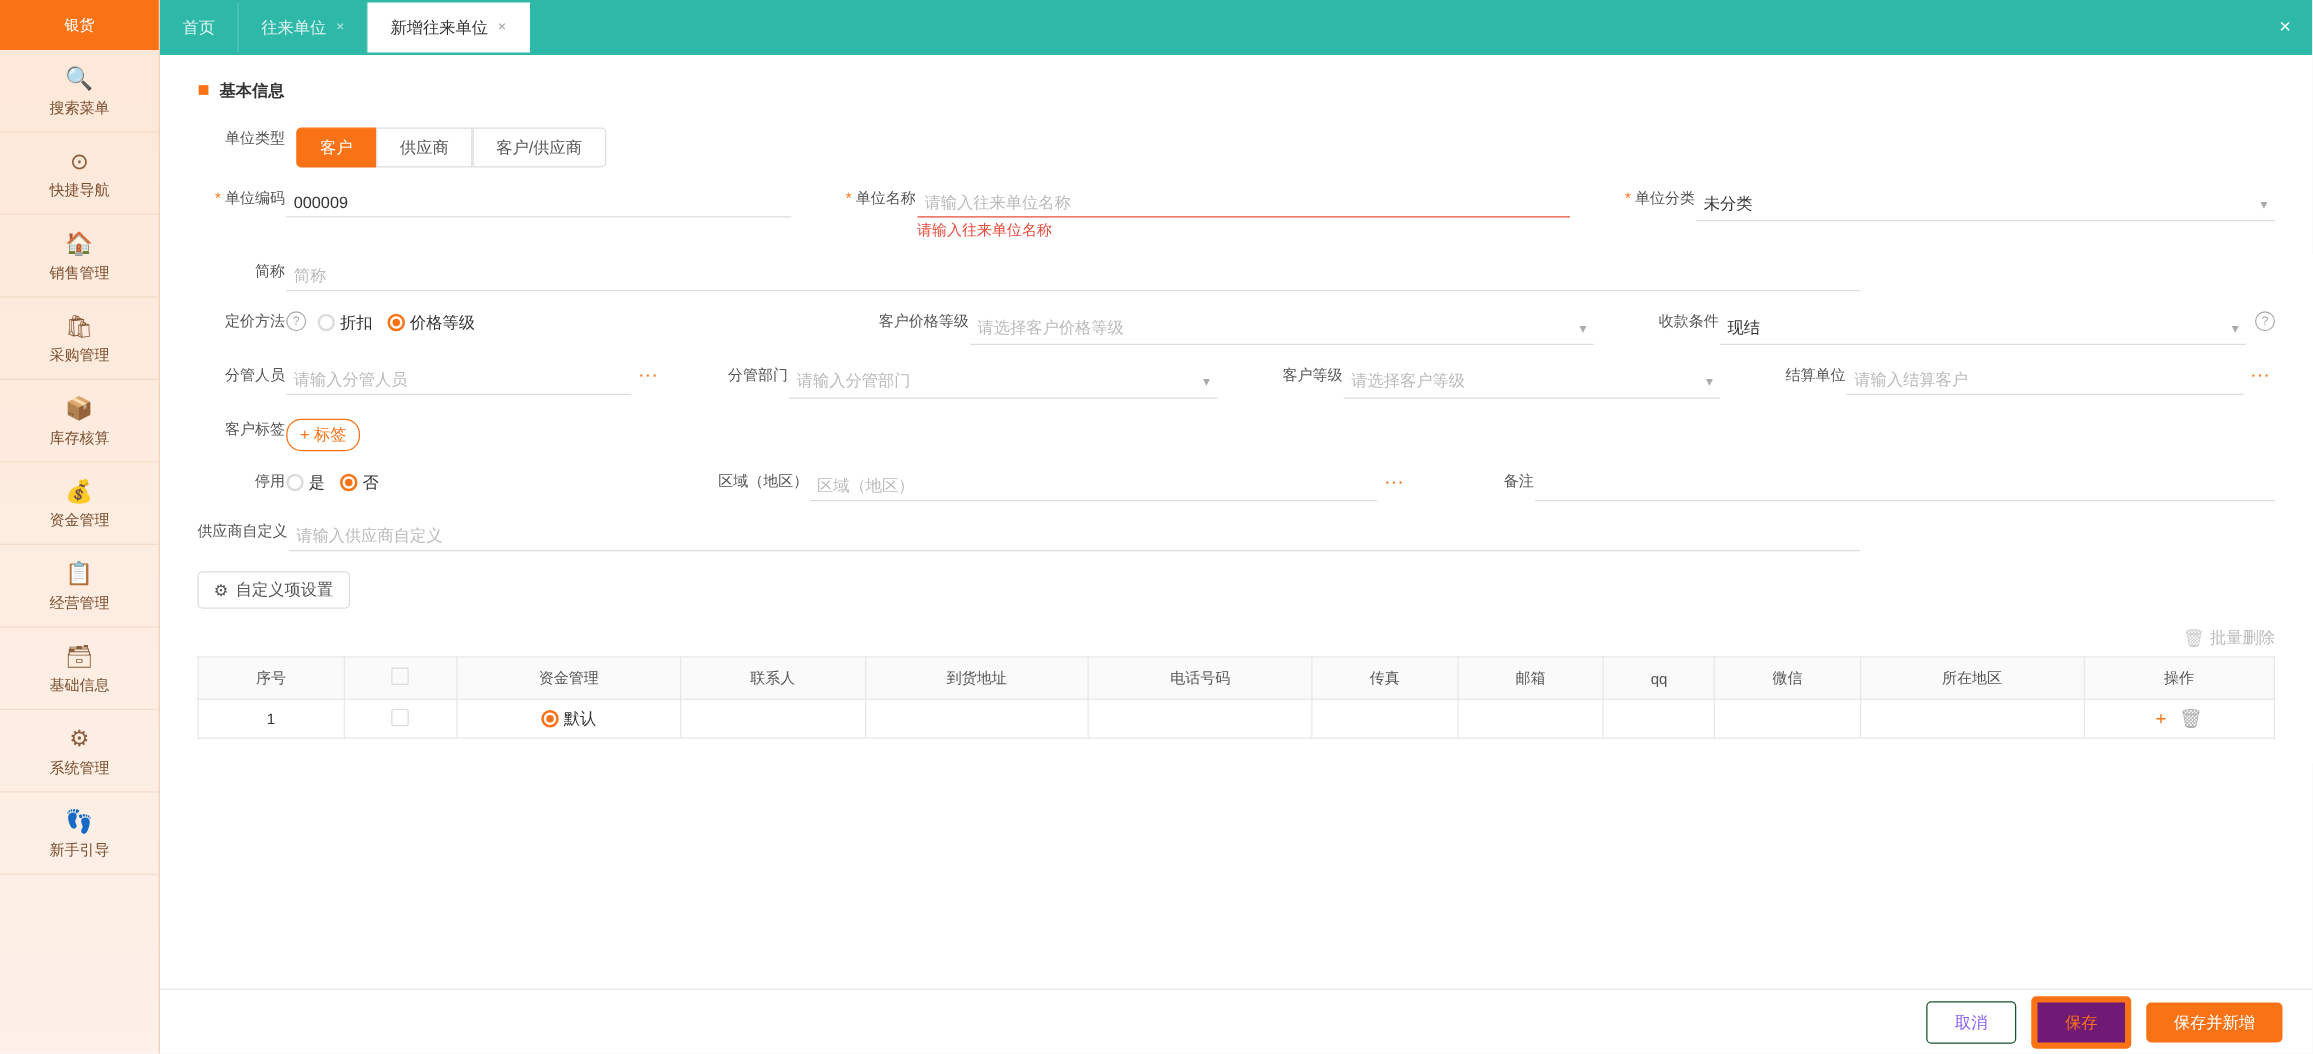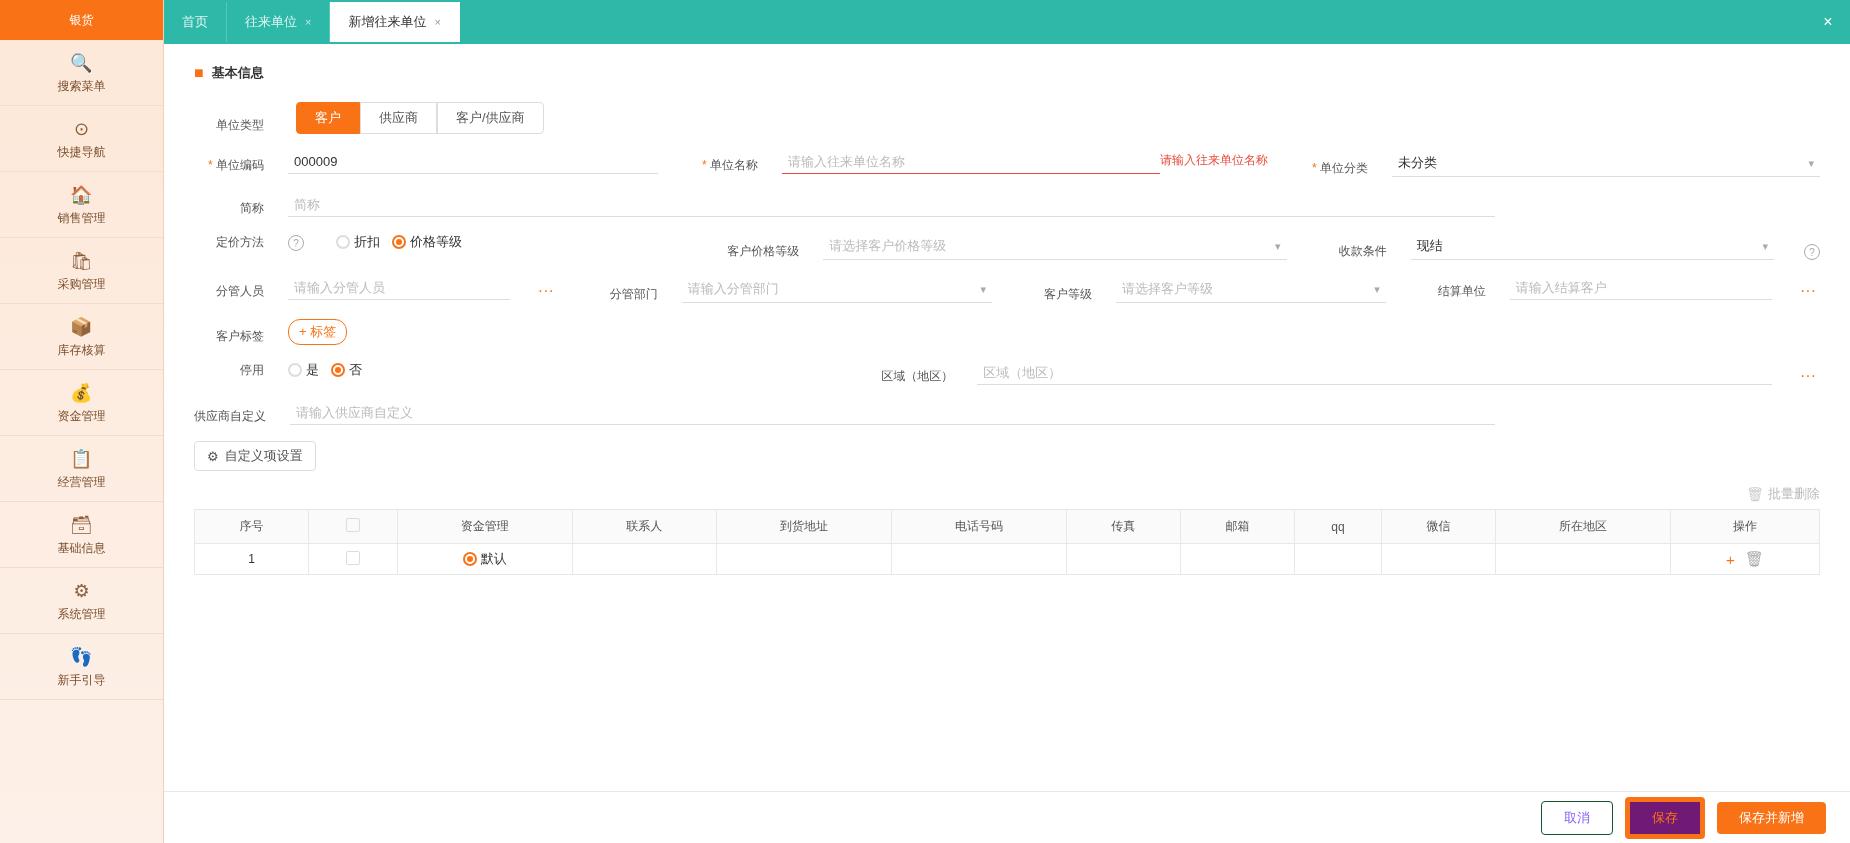--- a/index.html
+++ b/index.html
@@ -1,20 +1,20 @@
 <!DOCTYPE html>
 <html><head>
   <meta charset="utf-8">
   <style>
     * { box-sizing: border-box; margin: 0; padding: 0; font-family: 'Microsoft YaHei', 'PingFang SC', sans-serif; font-size: 13px; }
     body { display: flex; height: 843px; overflow: hidden; background: #f5f5f5; }
 
     
     .sidebar {
-      width: 164px;
+      width: 128px;
       background: linear-gradient(180deg, #fde8d8 0%, #fdf0e8 100%);
       display: flex;
       flex-direction: column;
       height: 100%;
       border-right: 1px solid #f0d0b8;
     }
     .sidebar-logo {
       height: 40px;
       background: #f97316;
       display: flex;
@@ -130,23 +130,23 @@
     .unit-btn:first-child { border-radius: 4px 0 0 4px; }
     .unit-btn:last-child { border-radius: 0 4px 4px 0; }
     .form-row {
       display: flex;
       align-items: flex-start;
       margin-bottom: 16px;
       gap: 0;
     }
     .form-field {
       display: flex;
-      align-items: flex-end;
+      align-items: flex-start;
       flex: 1;
-      gap: 24px;
+      gap: 1px;
     }
     .field-label {
       color: #555;
       min-width: 70px;
       text-align: right;
       white-space: nowrap;
       font-size: 12px;
     }
     .field-label.required::before {
       content: '* ';
@@ -419,21 +419,21 @@
       </div>
     </div>
 
     <div class="form-row">
       <div class="form-field" style="flex:0.8;">
         <span class="field-label required">单位编码</span>
         <input class="form-input" type="text" value="000009" style="">
       </div>
       <div class="form-field" style="flex:1; margin-left:30px;">
         <span class="field-label required">单位名称</span>
-        <div style="display:flex; flex-direction:row; flex:1;">
+        <div style="display:flex; flex-direction:column; flex:1;">
           <input class="form-input error-border" type="text" placeholder="请输入往来单位名称" style="">
           <span class="error-msg">请输入往来单位名称</span>
         </div>
       </div>
       <div class="form-field" style="flex:0.9; margin-left:30px;">
         <span class="field-label required">单位分类</span>
         <div class="form-select">
           <span class="select-text has-value">未分类</span>
           <span class="chevron">▾</span>
         </div>
@@ -528,20 +528,24 @@
           <div class="radio-item">
             <div class="radio-circle checked"></div>
             <span class="radio-label">否</span>
           </div>
         </div>
       </div>
       <div class="form-field" style="flex:1; margin-left:30px;">
         <span class="field-label">区域（地区）</span>
         <input class="form-input" type="text" placeholder="区域（地区）" style="">
         <span class="dots-btn">···</span>
+      </div>
+      <div class="form-field" style="flex:1.2; margin-left:30px;">
+        <span class="field-label">备注</span>
+        <input class="form-input" type="text" style="">
       </div>
     </div>
 
     <div class="form-row">
       <div class="form-field" style="flex:0.8;">
         <span class="field-label">供应商自定义</span>
         <input class="form-input" type="text" placeholder="请输入供应商自定义" style="">
       </div>
     </div>
 

